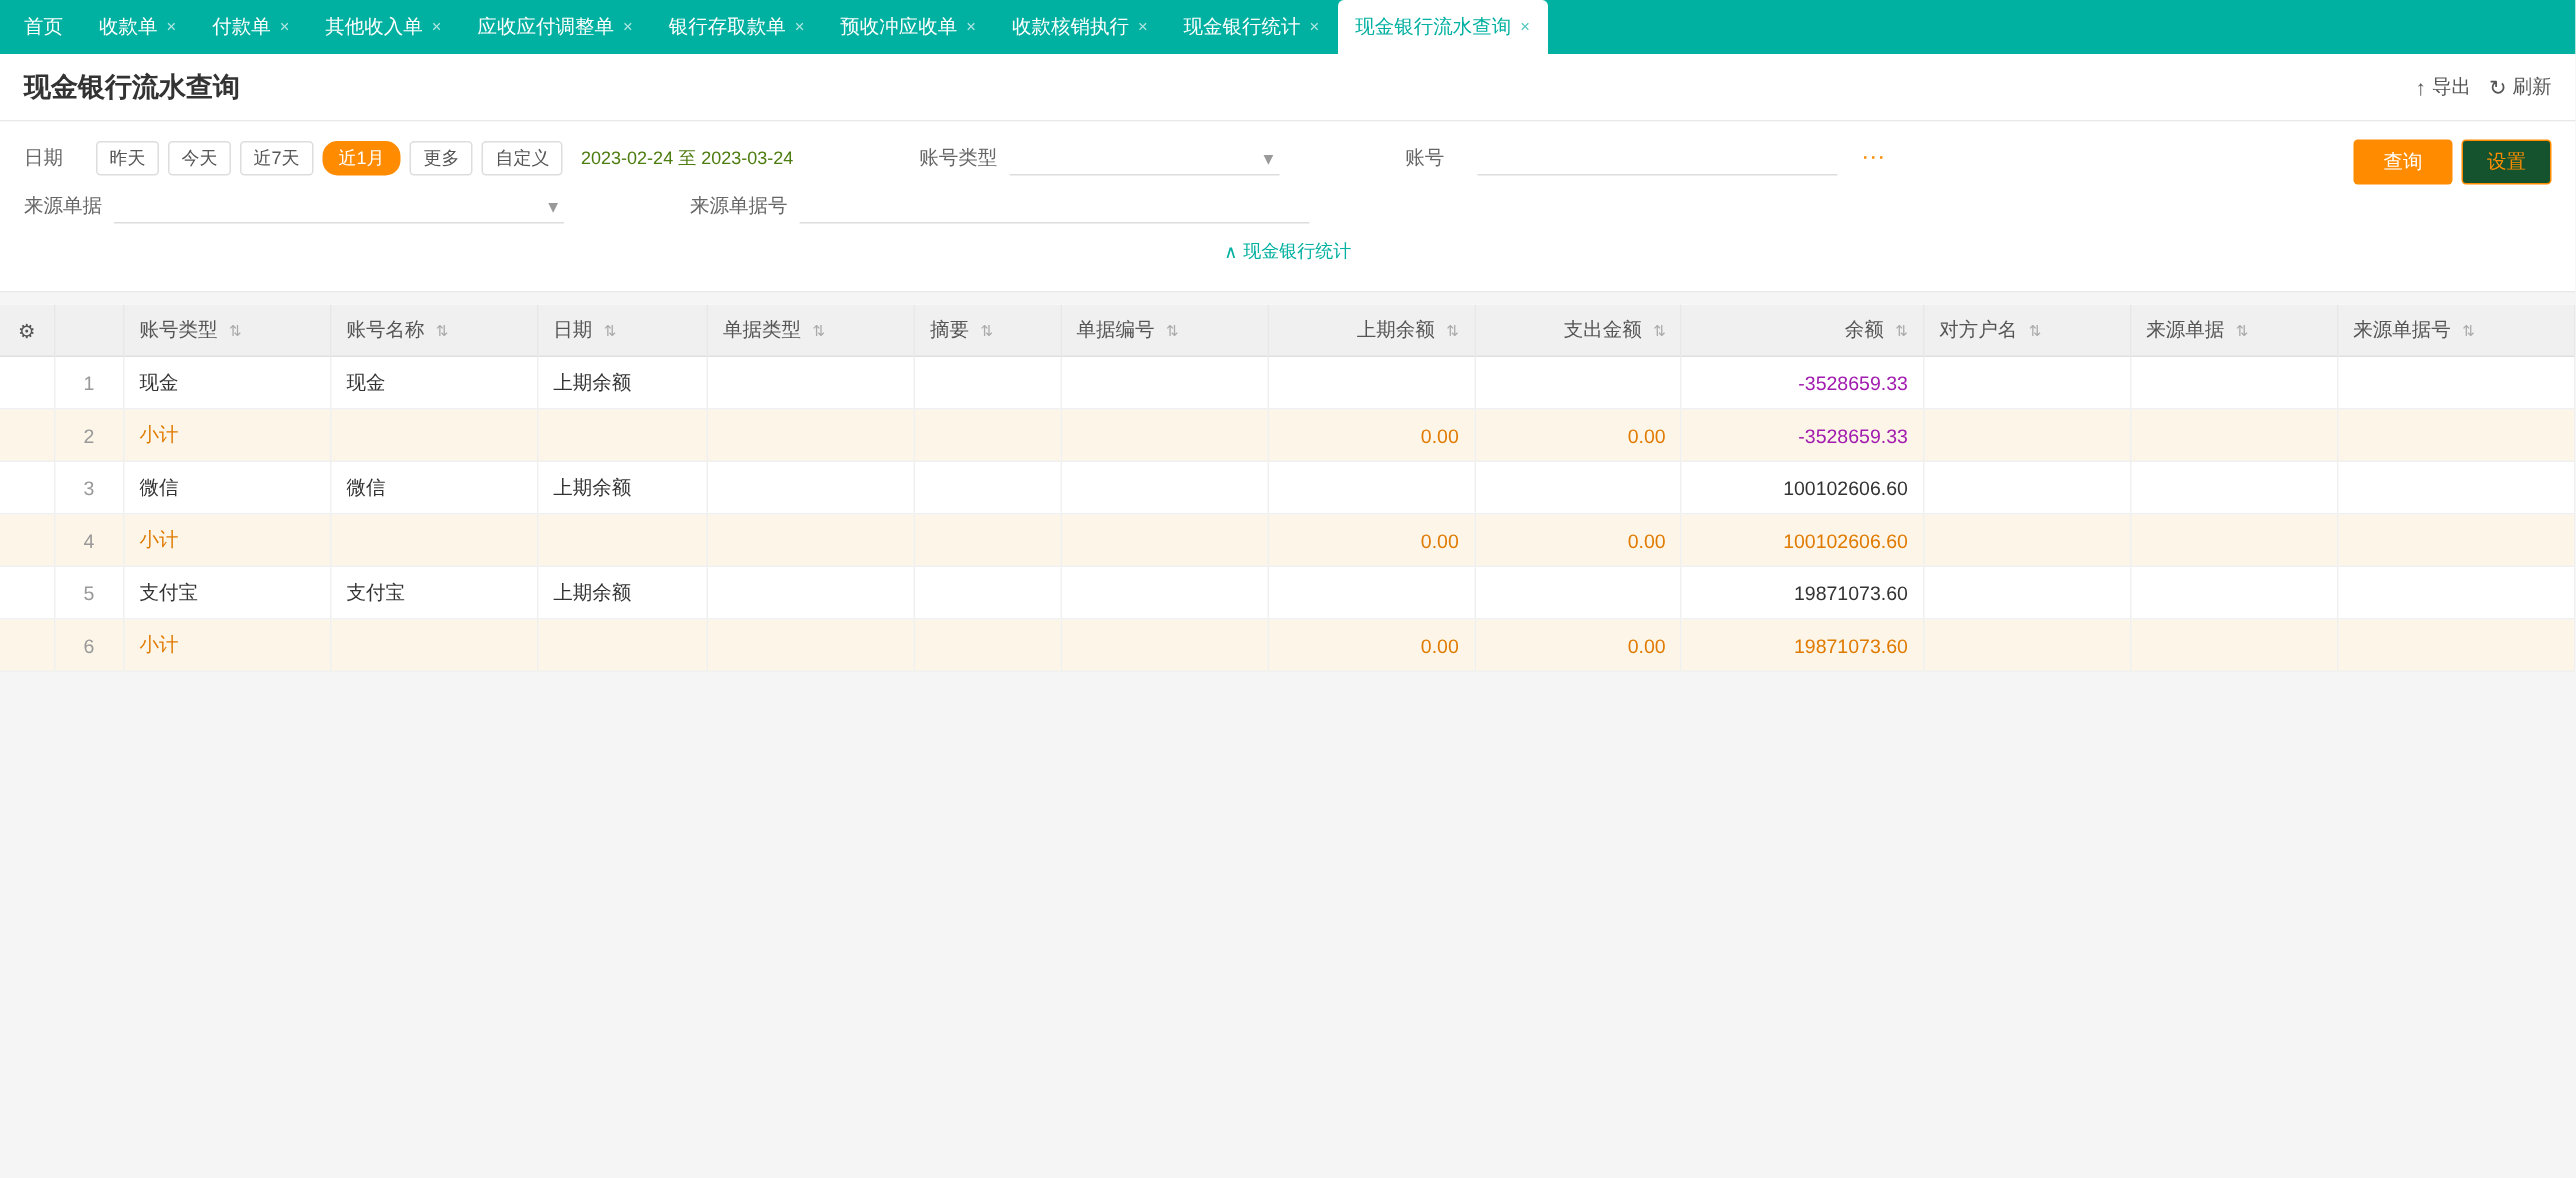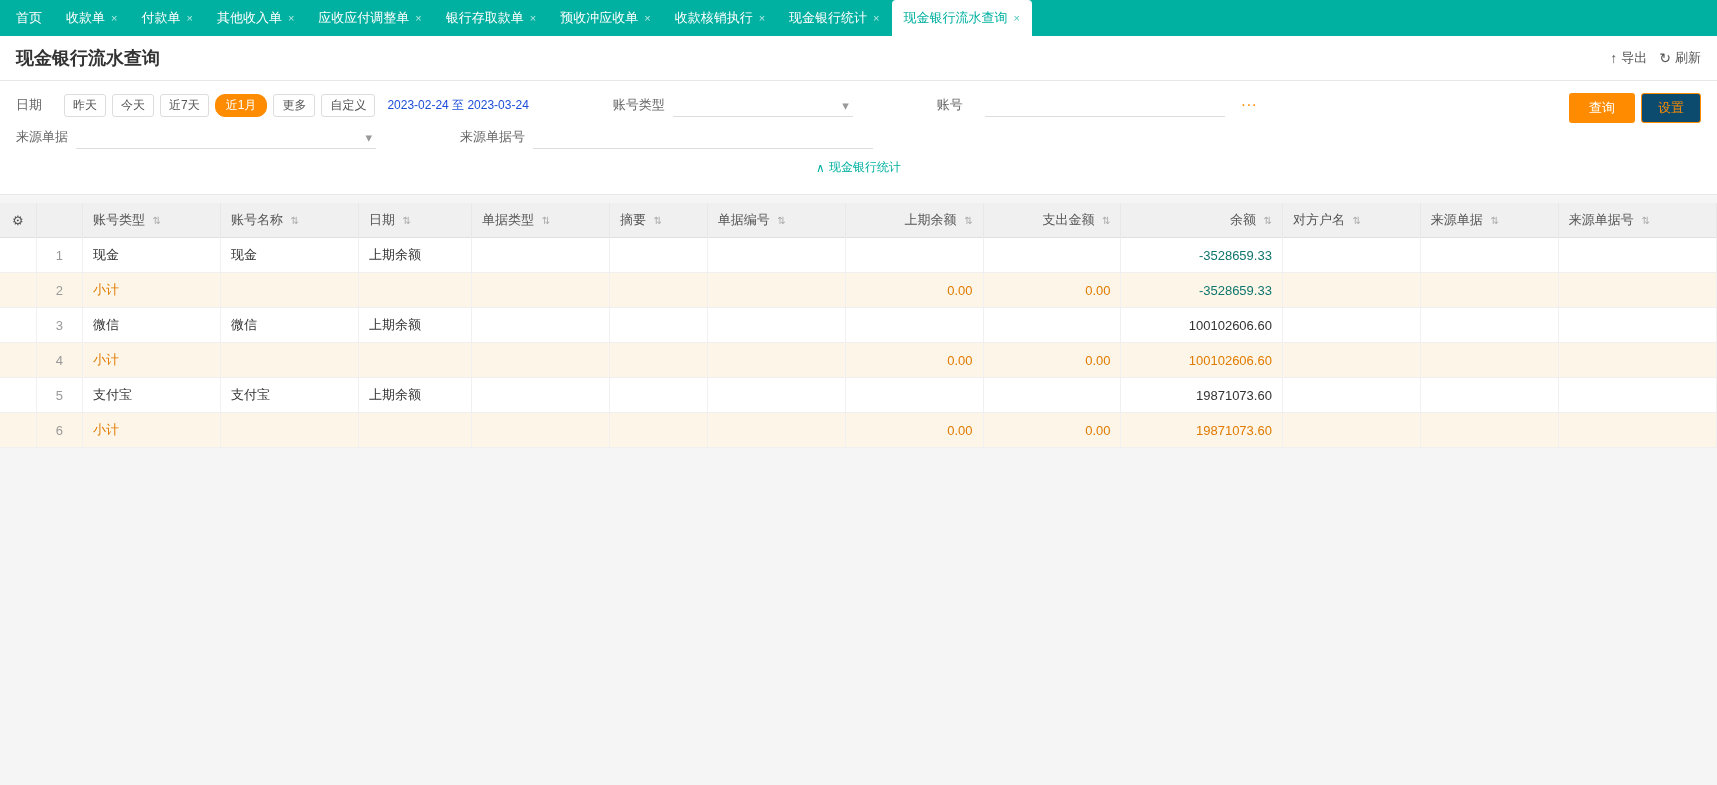--- a/index.html
+++ b/index.html
@@ -90,21 +90,21 @@
     }
     .date-btn.active {
       background: #ff8c00;
       color: #fff;
       border-color: #ff8c00;
       border-radius: 10px;
       padding: 2px 10px;
     }
     .date-range {
       font-size: 12px;
-      color: #1d4ed8;
+      color: #4d7c0f;
       margin-left: 4px;
     }
     .filter-select {
       border: none;
       border-bottom: 1px solid #ddd;
       padding: 4px 24px 4px 4px;
       min-width: 180px;
       background: transparent;
       cursor: pointer;
       font-size: 13px;
@@ -144,21 +144,21 @@
     .query-btn {
       background: #ff8c00;
       color: #fff;
       border: none;
       padding: 6px 20px;
       border-radius: 3px;
       cursor: pointer;
       font-size: 13px;
     }
     .settings-btn {
-      background: #0c4a6e;
+      background: #14532d;
       color: #ff8c00;
       border: 1px solid #ff8c00;
       padding: 5px 16px;
       border-radius: 3px;
       cursor: pointer;
       font-size: 13px;
     }
 
     .collapse-bar {
       text-align: center;
@@ -251,21 +251,21 @@
     }
     .row-num {
       color: #999;
       text-align: center;
       min-width: 30px;
     }
     .col-gear {
       width: 36px;
       text-align: center;
     }
-    .negative { color: #0f766e; }
+    .negative { color: #a21caf; }
 
     .amount-cell {
       text-align: right;
     }
 
     .gear-icon-cell {
       color: #888;
       cursor: pointer;
     }
   </style>

